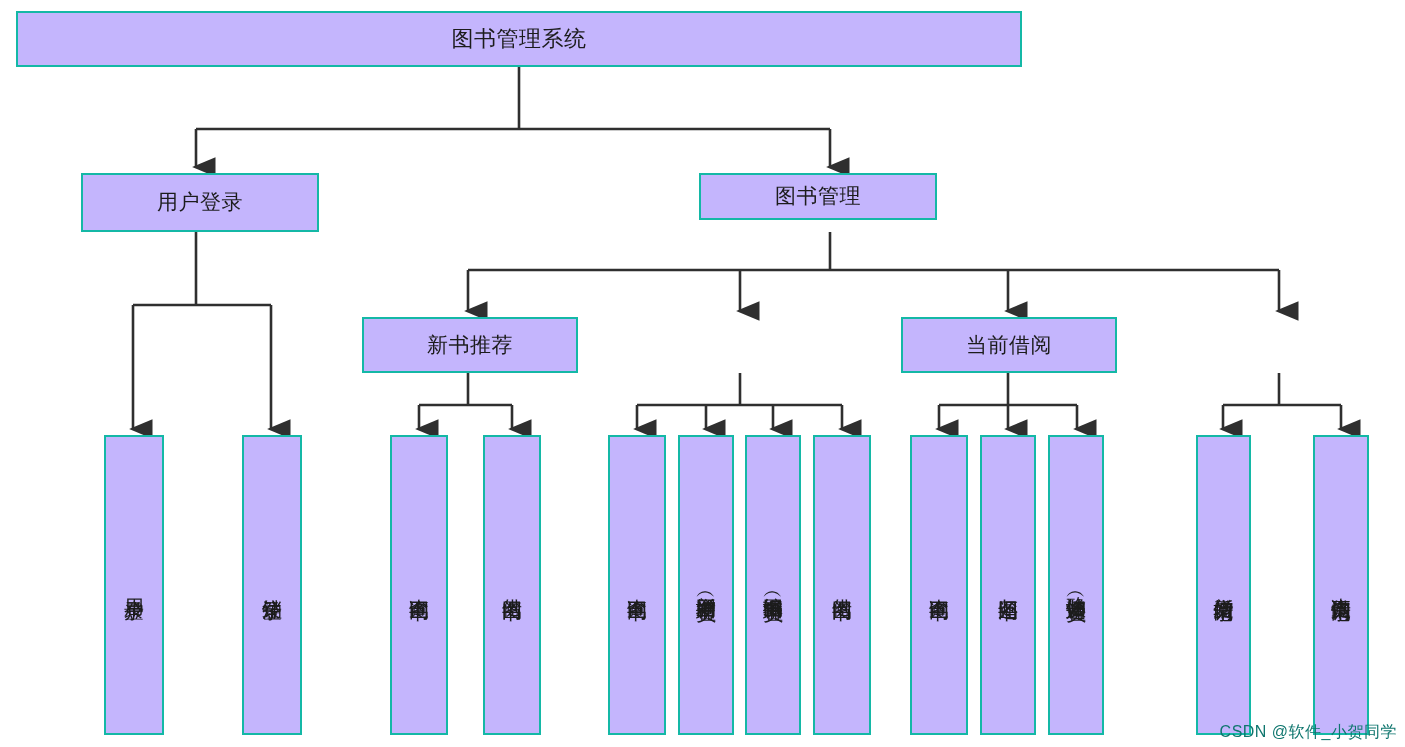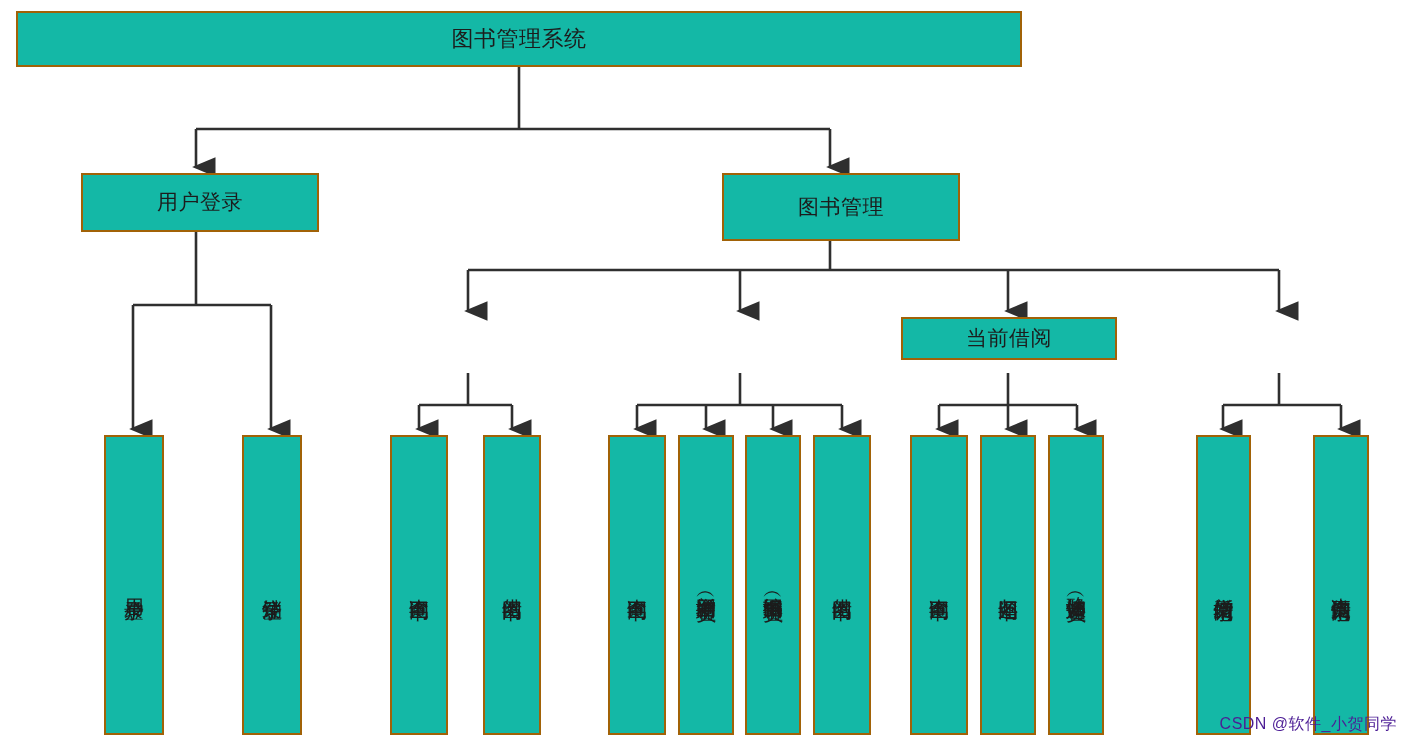--- a/index.html
+++ b/index.html
@@ -22,22 +22,22 @@
     position: absolute;
     left: 0;
     top: 0;
     width: 1405px;
     height: 747px;
     pointer-events: none;
   }
   .node {
     position: absolute;
     box-sizing: border-box;
-    border: 2px solid #a16207;
-    background: #14b8a6;
+    border: 2px solid #14b8a6;
+    background: #c4b5fd;
     display: flex;
     align-items: center;
     justify-content: center;
     color: #1c1c1c;
     text-align: center;
     line-height: 1.18;
   }
   .node.horiz {
     font-size: 21px;
     letter-spacing: 0.5px;
@@ -55,23 +55,23 @@
   }
   .node.vert .label {
     white-space: normal;
   }
   #root-node {
     font-size: 22px;
   }
   #watermark {
     position: absolute;
     right: 8px;
-    bottom: 12px;
+    bottom: 4px;
     font-size: 16px;
-    color: #4c1d95;
+    color: #0f766e;
     letter-spacing: 0.5px;
     white-space: nowrap;
   }
 </style>
 </head>
 <body>
 
 <div id="canvas">
 
   <svg id="edges" viewBox="0 0 1405 747" xmlns="http://www.w3.org/2000/svg">
@@ -124,25 +124,28 @@
     </g>
   </svg>
 
   <div class="node horiz" id="root-node" style="left:16px; top:11px; width:1006px; height:56px;">
     <span class="label">图书管理系统</span>
   </div>
 
   <div class="node horiz" style="left:81px; top:173px; width:238px; height:59px;">
     <span class="label">用户登录</span>
   </div>
-  <div class="node horiz" style="left:722px; top:173px; width:238px; height:68px;text-align:center;">
+  <div class="node horiz" style="left:699px; top:173px; width:238px; height:47px;text-align:center;">
     <span class="label">图书管理</span>
   </div>
 
-  <div class="node horiz" style="left:901px; top:317px; width:216px; height:43px;">
+  <div class="node horiz" style="left:362px; top:317px; width:216px; height:56px;">
+    <span class="label">新书推荐</span>
+  </div>
+  <div class="node horiz" style="left:901px; top:317px; width:216px; height:56px;">
     <span class="label">当前借阅</span>
   </div>
 
   <div class="node vert" style="left:104px; top:435px; width:60px; height:300px;">
     <span class="label">用户登录</span>
   </div>
   <div class="node vert" style="left:242px; top:435px; width:60px; height:300px;">
     <span class="label">注销登录</span>
   </div>
 

